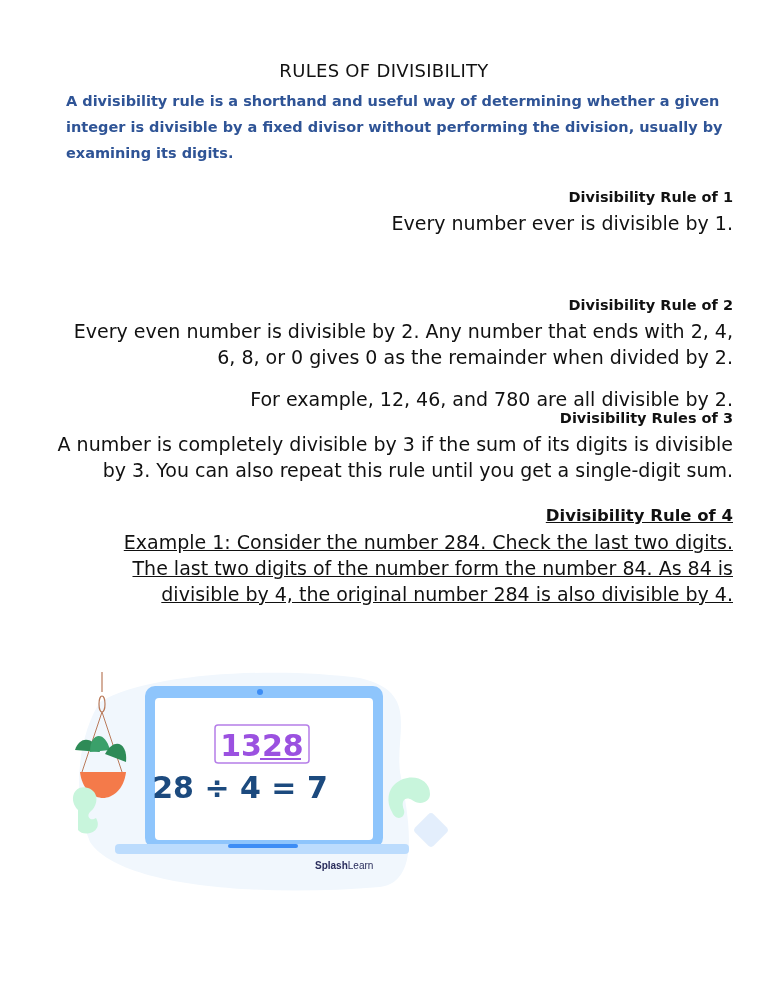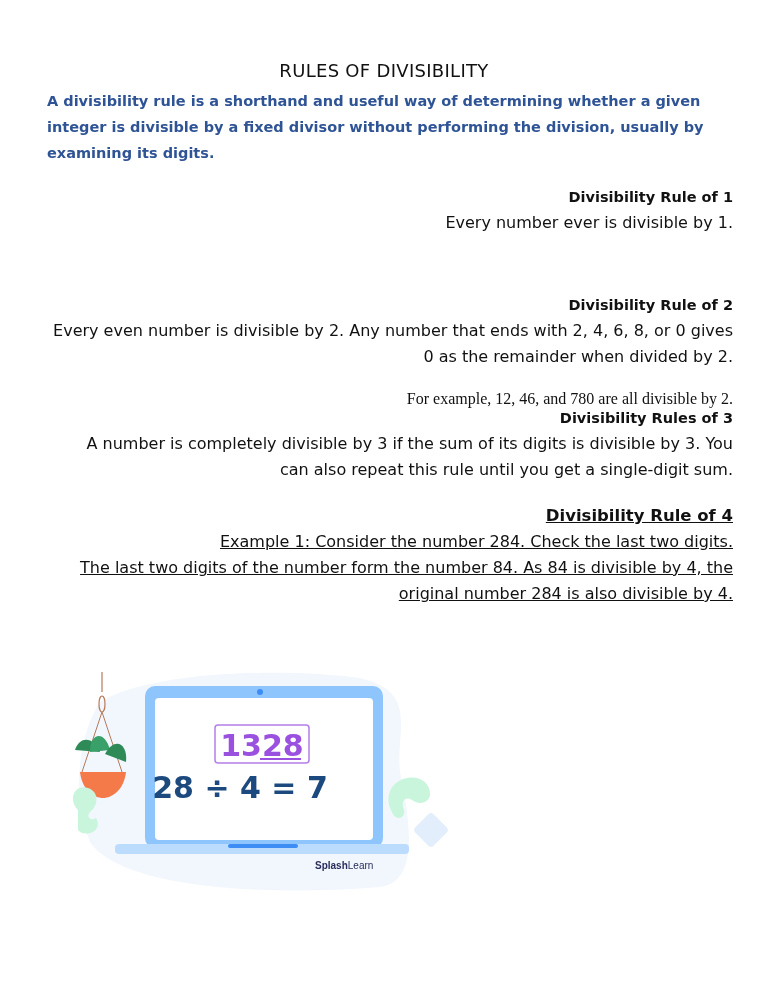--- a/index.html
+++ b/index.html
@@ -1,47 +1,47 @@
 <!DOCTYPE html>
 <html><head>
 <meta charset="utf-8">
 <style>
   html, body { margin: 0; padding: 0; background: #ffffff; }
   body { width: 768px; height: 994px; position: relative; overflow: hidden;
          font-family: "DejaVu Sans", "Liberation Sans", sans-serif; color: #111; }
   .page { position: absolute; left: 0; top: 0; width: 768px; height: 994px; }
   .title { position: absolute; top: 60px; left: 0; width: 768px; text-align: center;
            font-size: 18px; font-weight: normal; letter-spacing: 0.3px; color: #111; }
-  .intro { position: absolute; top: 88px; left: 47px; width: 665px; color: #2f5496;
+  .intro { position: absolute; top: 88px; left: 66px; width: 665px; color: #2f5496;
            font-size: 14.5px; font-weight: bold; line-height: 26px; }
   .block { position: absolute; left: 53px; width: 680px; font-size: 14.5px; line-height: 26px; text-align: right; }
   .h { font-weight: bold; font-size: 14.5px; }
   .h.big { font-size: 16.5px; }
-  .p { font-size: 16px; }
+  .p { font-size: 19px; }
   .illus { position: absolute; left: 60px; top: 672px; width: 400px; height: 220px; }
   .brand { position: absolute; left: 315px; top: 860px; font-size: 10px; color: #2a2d5c;
            font-family: "Liberation Sans", sans-serif; }
   .brand b { font-weight: bold; }
 </style>
 </head>
 <body>
 
 <div class="page">
   <div class="title">RULES OF DIVISIBILITY</div>
   <div class="intro">A divisibility rule is a shorthand and useful way of determining whether a given integer is divisible by a fixed divisor without performing the division, usually by examining its digits.</div>
 
   <div class="block" style="top:184px;">
     <div class="h">Divisibility Rule of 1</div>
     <div class="p">Every number ever is divisible by 1.</div>
   </div>
 
   <div class="block" style="top:257px;margin-top:35px;">
     <div class="h">Divisibility Rule of 2</div>
     <div class="p">Every even number is divisible by 2. Any number that ends with 2, 4, 6, 8, or 0 gives 0 as the remainder when divided by 2.</div>
-    <div class="p" style="margin-top:16px;font-family:Liberation Serif, serif;">For example, 12, 46, and 780 are all divisible by 2.</div>
+    <div class="p" style="margin-top:16px;">For example, 12, 46, and 780 are all divisible by 2.</div>
   </div>
 
   <div class="block" style="top:405px;">
     <div class="h">Divisibility Rules of 3</div>
     <div class="p">A number is completely divisible by 3 if the sum of its digits is divisible by 3. You can also repeat this rule until you get a single-digit sum.</div>
   </div>
 
   <div class="block" style="top:503px;text-decoration:underline;">
     <div class="h big">Divisibility Rule of 4</div>
     <div class="p" style="">Example 1: Consider the number 284. Check the last two digits.</div>

